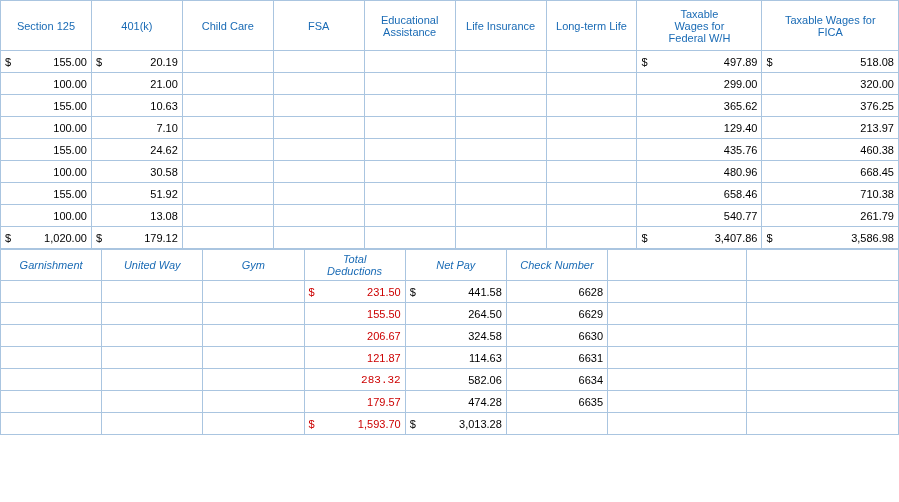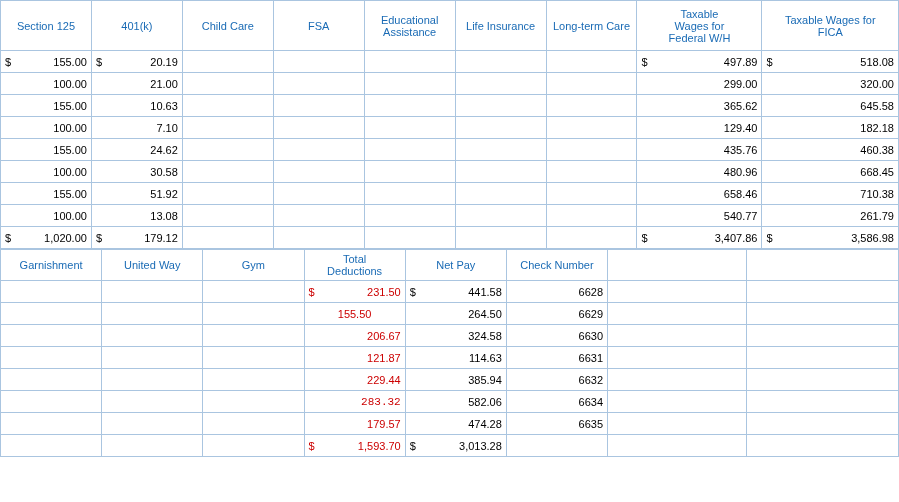--- a/index.html
+++ b/index.html
@@ -34,20 +34,21 @@
     }
     .dollar-prefix {
       float: left;
       padding-right: 2px;
     }
     tr.header-row th {
       height: 50px;
     }
     tr.sub-header-row th {
       height: 28px;
+      font-style: italic;
     }
     td {
       height: 22px;
     }
     tr.total-row td {
       font-weight: normal;
     }
   </style>
 </head>
 <body>
@@ -66,21 +67,21 @@
       <col style="width:120px">
     </colgroup>
     <thead>
       <tr class="header-row">
         <th>Section 125</th>
         <th>401(k)</th>
         <th>Child Care</th>
         <th>FSA</th>
         <th>Educational<br>Assistance</th>
         <th>Life Insurance</th>
-        <th>Long-term Care</th>
+        <th>Long-term Life</th>
         <th>Taxable<br>Wages for<br>Federal W/H</th>
         <th>Taxable Wages for<br>FICA</th>
       </tr>
     </thead>
     <tbody id="top-tbody">
     <tr>
           <td><span class="dollar-prefix">$</span>155.00</td>
           <td><span class="dollar-prefix">$</span>20.19</td>
           <td></td>
           <td></td>
@@ -103,32 +104,32 @@
         </tr>
         <tr>
           <td>155.00</td>
           <td>10.63</td>
           <td></td>
           <td></td>
           <td></td>
           <td></td>
           <td></td>
           <td>365.62</td>
-          <td>645.58</td>
+          <td>376.25</td>
         </tr>
         <tr>
           <td>100.00</td>
           <td>7.10</td>
           <td></td>
           <td></td>
           <td></td>
           <td></td>
           <td></td>
           <td>129.40</td>
-          <td>182.18</td>
+          <td>213.97</td>
         </tr>
         <tr>
           <td>155.00</td>
           <td>24.62</td>
           <td></td>
           <td></td>
           <td></td>
           <td></td>
           <td></td>
           <td>435.76</td>
@@ -212,21 +213,21 @@
           <td style="color: rgb(204, 0, 0);"><span class="dollar-prefix" style="color:inherit">$</span>231.50</td>
           <td><span class="dollar-prefix">$</span>441.58</td>
           <td>6628</td>
           <td></td>
           <td></td>
         </tr>
         <tr>
           <td></td>
           <td></td>
           <td></td>
-          <td style="color: rgb(204, 0, 0); text-align: center;">155.50</td>
+          <td style="color: rgb(204, 0, 0);">155.50</td>
           <td>264.50</td>
           <td>6629</td>
           <td></td>
           <td></td>
         </tr>
         <tr>
           <td></td>
           <td></td>
           <td></td>
           <td style="color: rgb(204, 0, 0);">206.67</td>
@@ -235,30 +236,20 @@
           <td></td>
           <td></td>
         </tr>
         <tr>
           <td></td>
           <td></td>
           <td></td>
           <td style="color: rgb(204, 0, 0); margin-left: 14px;">121.87</td>
           <td>114.63</td>
           <td>6631</td>
-          <td></td>
-          <td></td>
-        </tr>
-        <tr>
-          <td></td>
-          <td></td>
-          <td></td>
-          <td style="color: rgb(204, 0, 0);">229.44</td>
-          <td>385.94</td>
-          <td>6632</td>
           <td></td>
           <td></td>
         </tr>
         <tr>
           <td></td>
           <td></td>
           <td></td>
           <td style="color: rgb(204, 0, 0); font-family: Liberation Mono, monospace;">283.32</td>
           <td>582.06</td>
           <td>6634</td>

